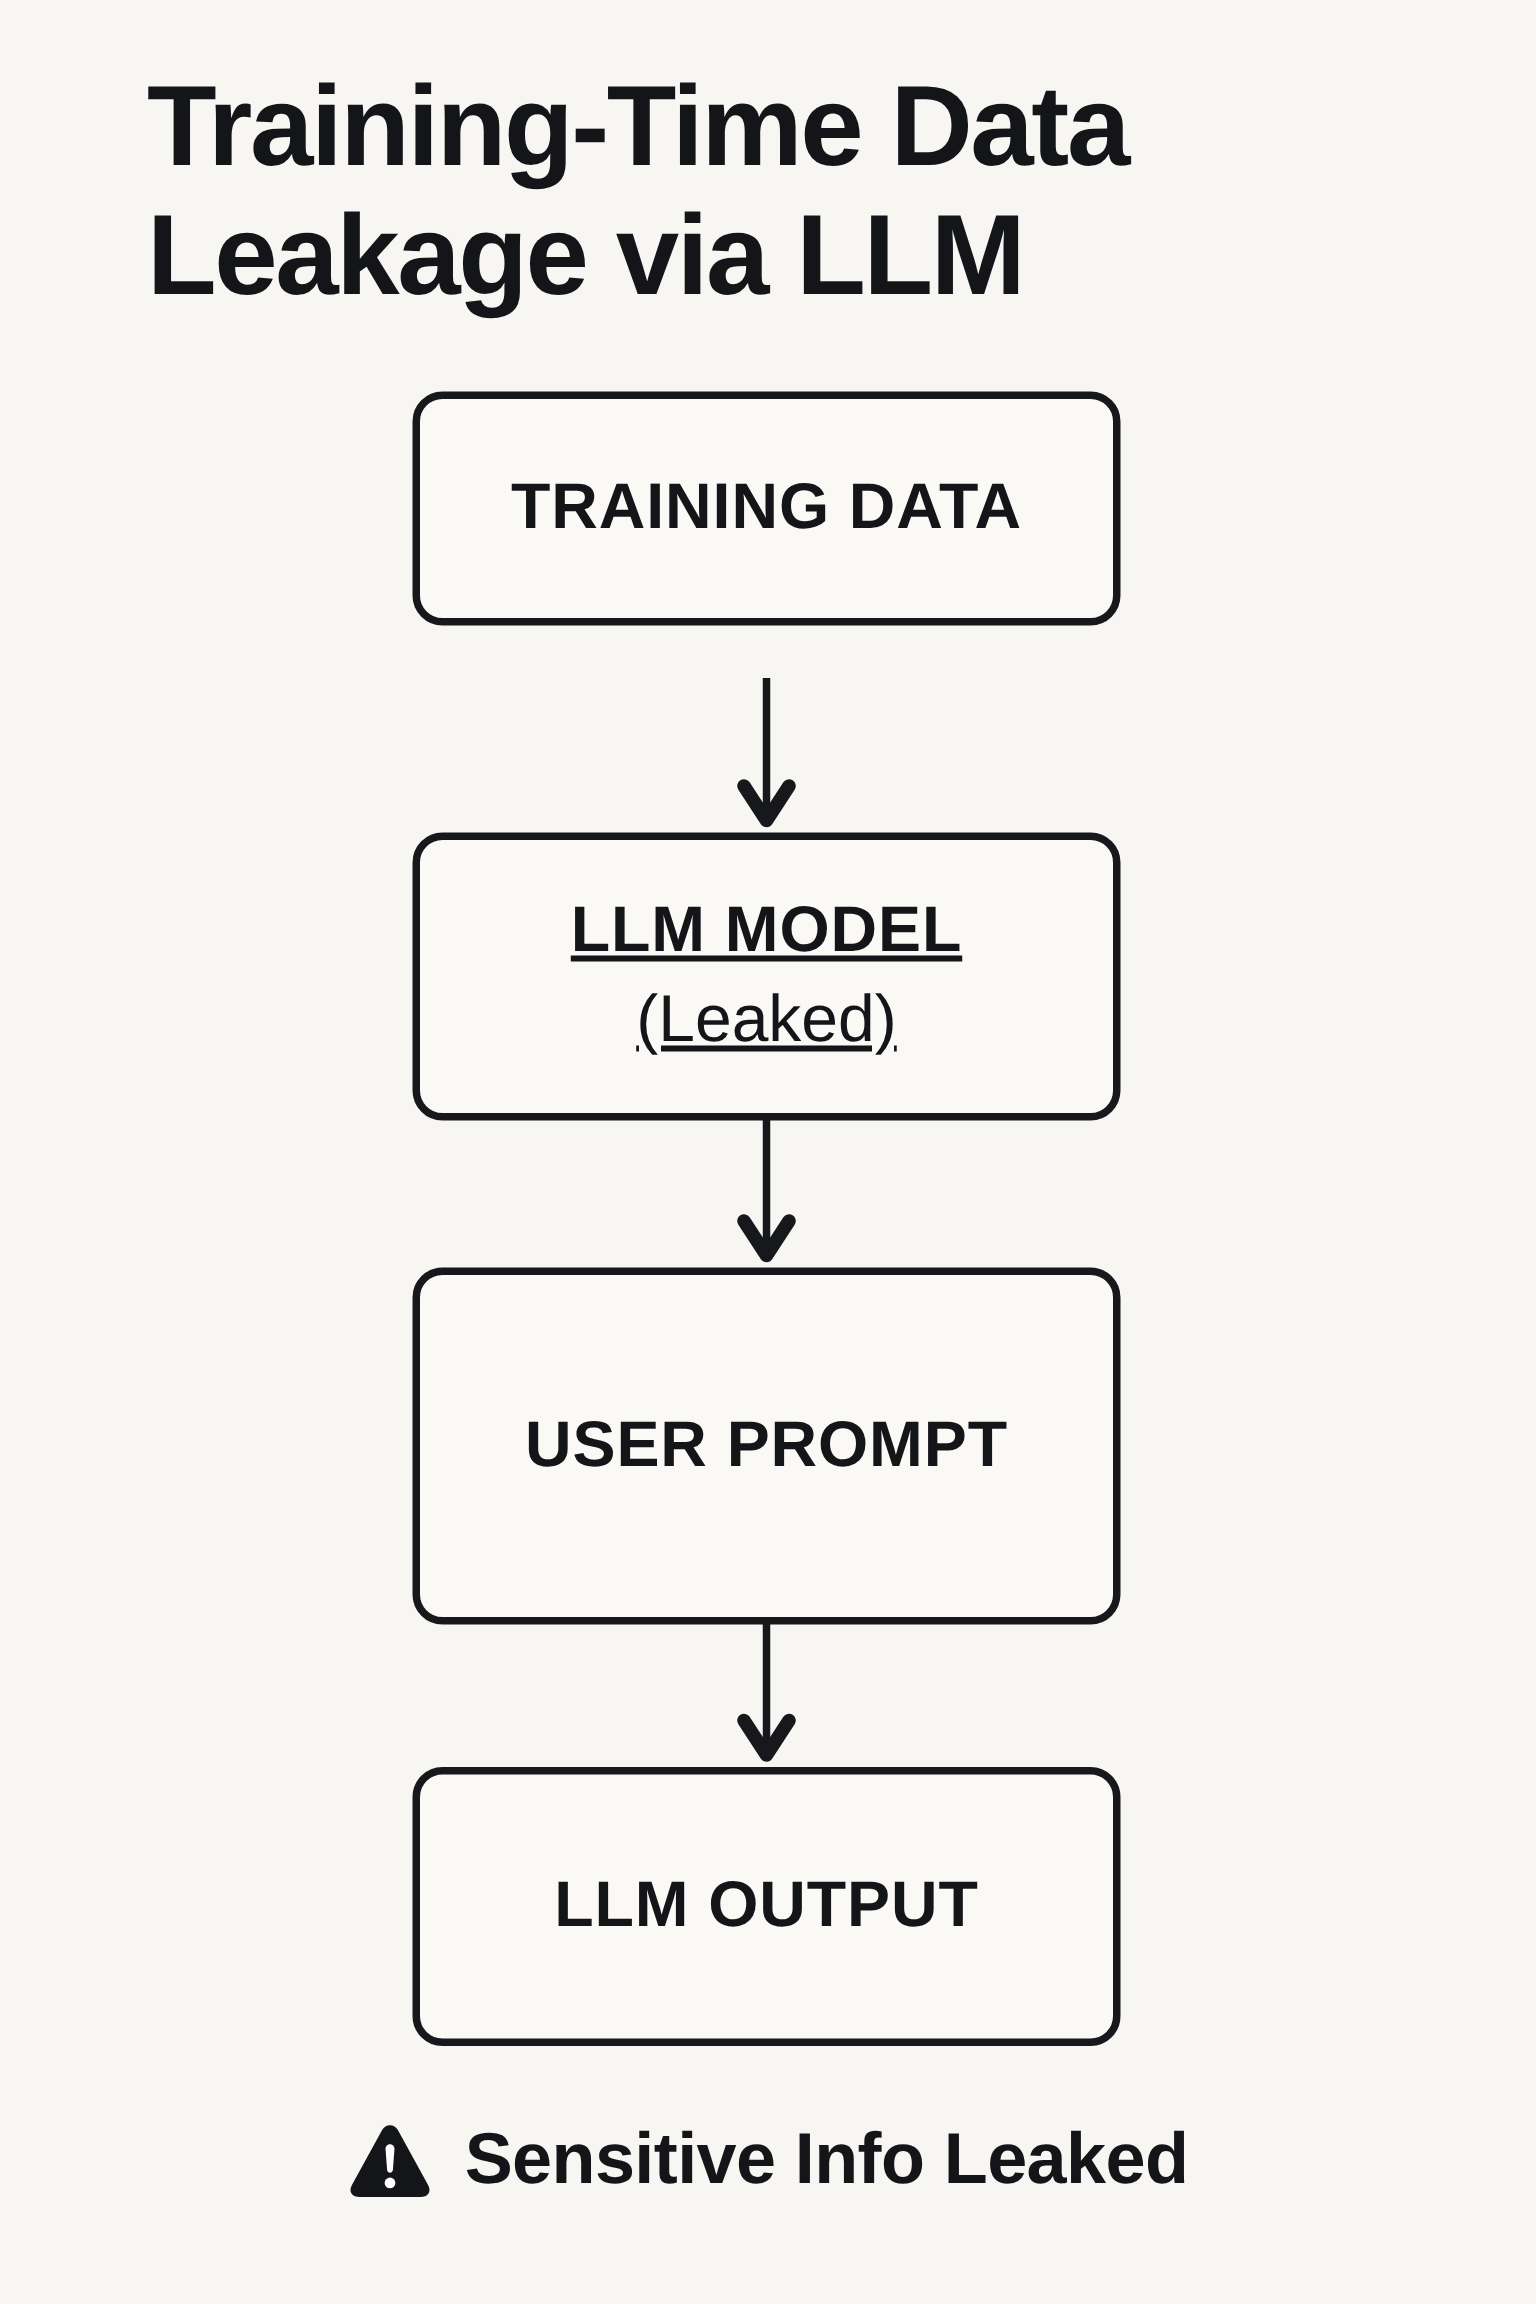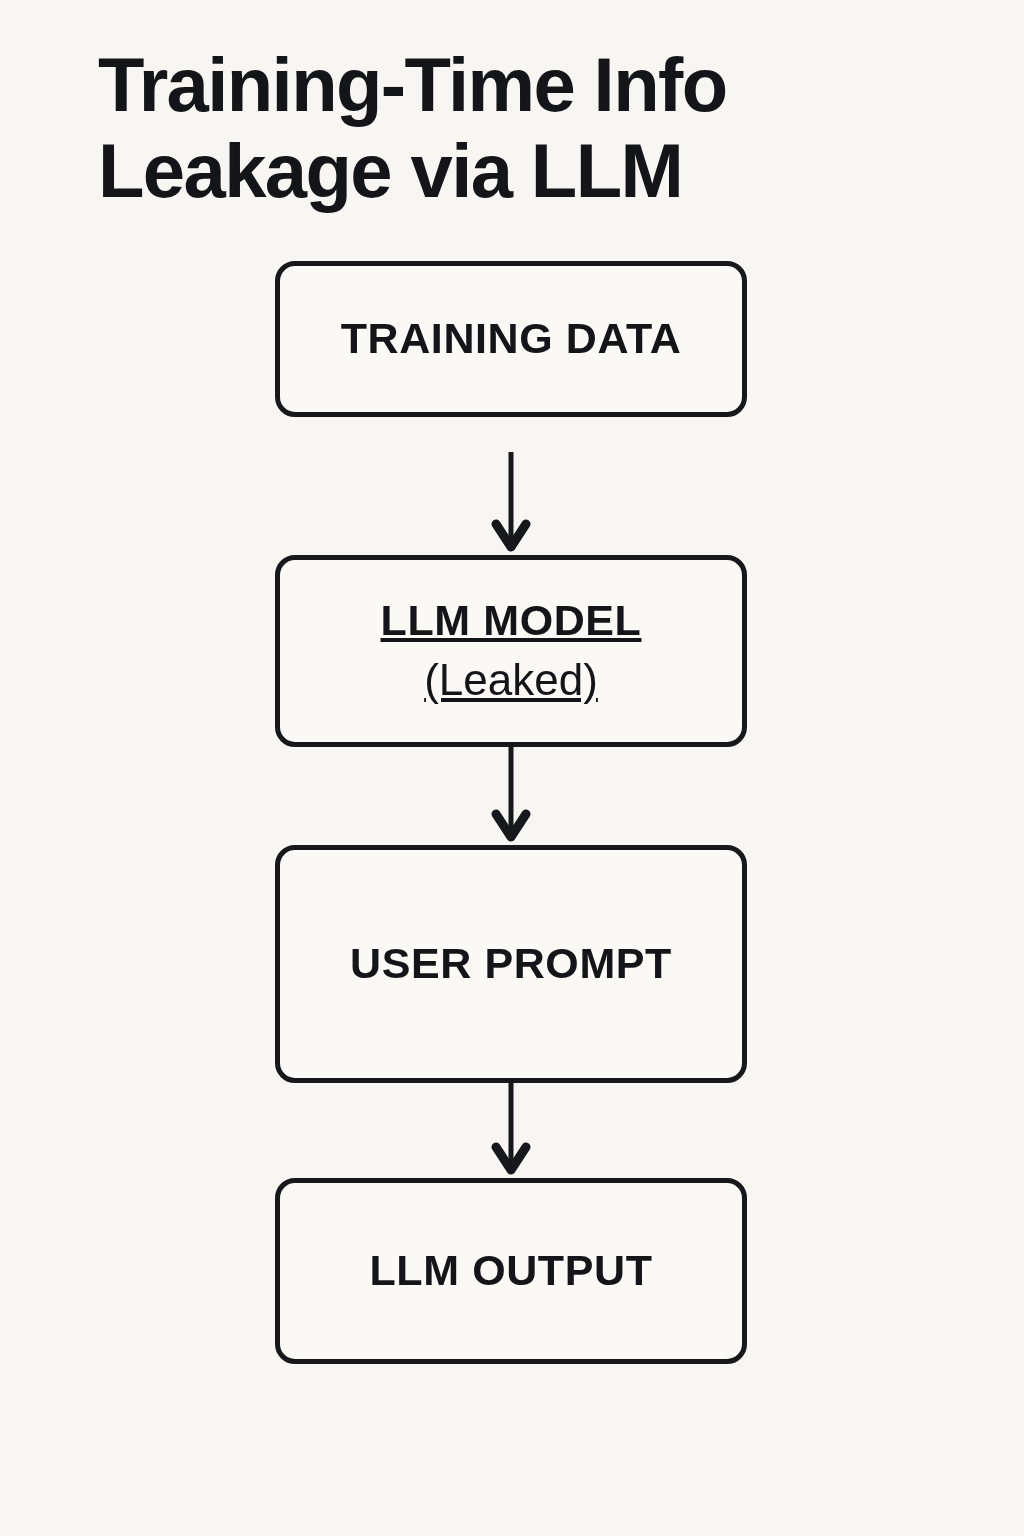--- a/index.html
+++ b/index.html
@@ -102,21 +102,21 @@
     letter-spacing: -0.4px;
     color: #141518;
     line-height: 1;
   }
 </style>
 </head>
 <body>
 
 <div id="canvas">
 
-  <div class="title">Training-Time Info
+  <div class="title">Training-Time Data
 Leakage via LLM</div>
 
   <div class="node" id="node-1">
     <div class="heading">TRAINING DATA</div>
   </div>
 
   <svg class="arrow" id="arrow-1" viewBox="0 0 48 104" preserveAspectRatio="none">
     <line x1="24" y1="0" x2="24" y2="92" stroke="#17181c" stroke-width="5"></line>
     <polyline points="9,72 24,95 39,72" fill="none" stroke="#17181c" stroke-width="9" stroke-linecap="round" stroke-linejoin="round"></polyline>
   </svg>
@@ -137,14 +137,25 @@
 
   <svg class="arrow" id="arrow-3" viewBox="0 0 48 97" preserveAspectRatio="none">
     <line x1="24" y1="0" x2="24" y2="85" stroke="#17181c" stroke-width="5"></line>
     <polyline points="9,65 24,88 39,65" fill="none" stroke="#17181c" stroke-width="9" stroke-linecap="round" stroke-linejoin="round"></polyline>
   </svg>
 
   <div class="node" id="node-4">
     <div class="heading">LLM OUTPUT</div>
   </div>
 
+  <div class="footer">
+    <svg class="warn-icon" viewBox="0 0 64 64">
+      <path d="M32 5.5 C34.6 5.5 36.6 6.9 38 9.2 L61 51 C62.4 53.5 62.5 56 61.2 57.8
+               C60 59.6 57.9 60.2 55 60.2 L9 60.2 C6.1 60.2 4 59.6 2.8 57.8
+               C1.5 56 1.6 53.5 3 51 L26 9.2 C27.4 6.9 29.4 5.5 32 5.5 Z" fill="#141518"></path>
+      <path d="M32 20 C34.1 20 35.6 21.7 35.4 23.8 L34.2 39.5 C34.1 40.8 33.2 41.7 32 41.7
+               C30.8 41.7 29.9 40.8 29.8 39.5 L28.6 23.8 C28.4 21.7 29.9 20 32 20 Z" fill="#ffffff"></path>
+      <circle cx="32" cy="49.5" r="4.1" fill="#ffffff"></circle>
+    </svg>
+    <span class="warn-text">Sensitive Info Leaked</span>
+  </div>
 
 </div>
 
 </body></html>

